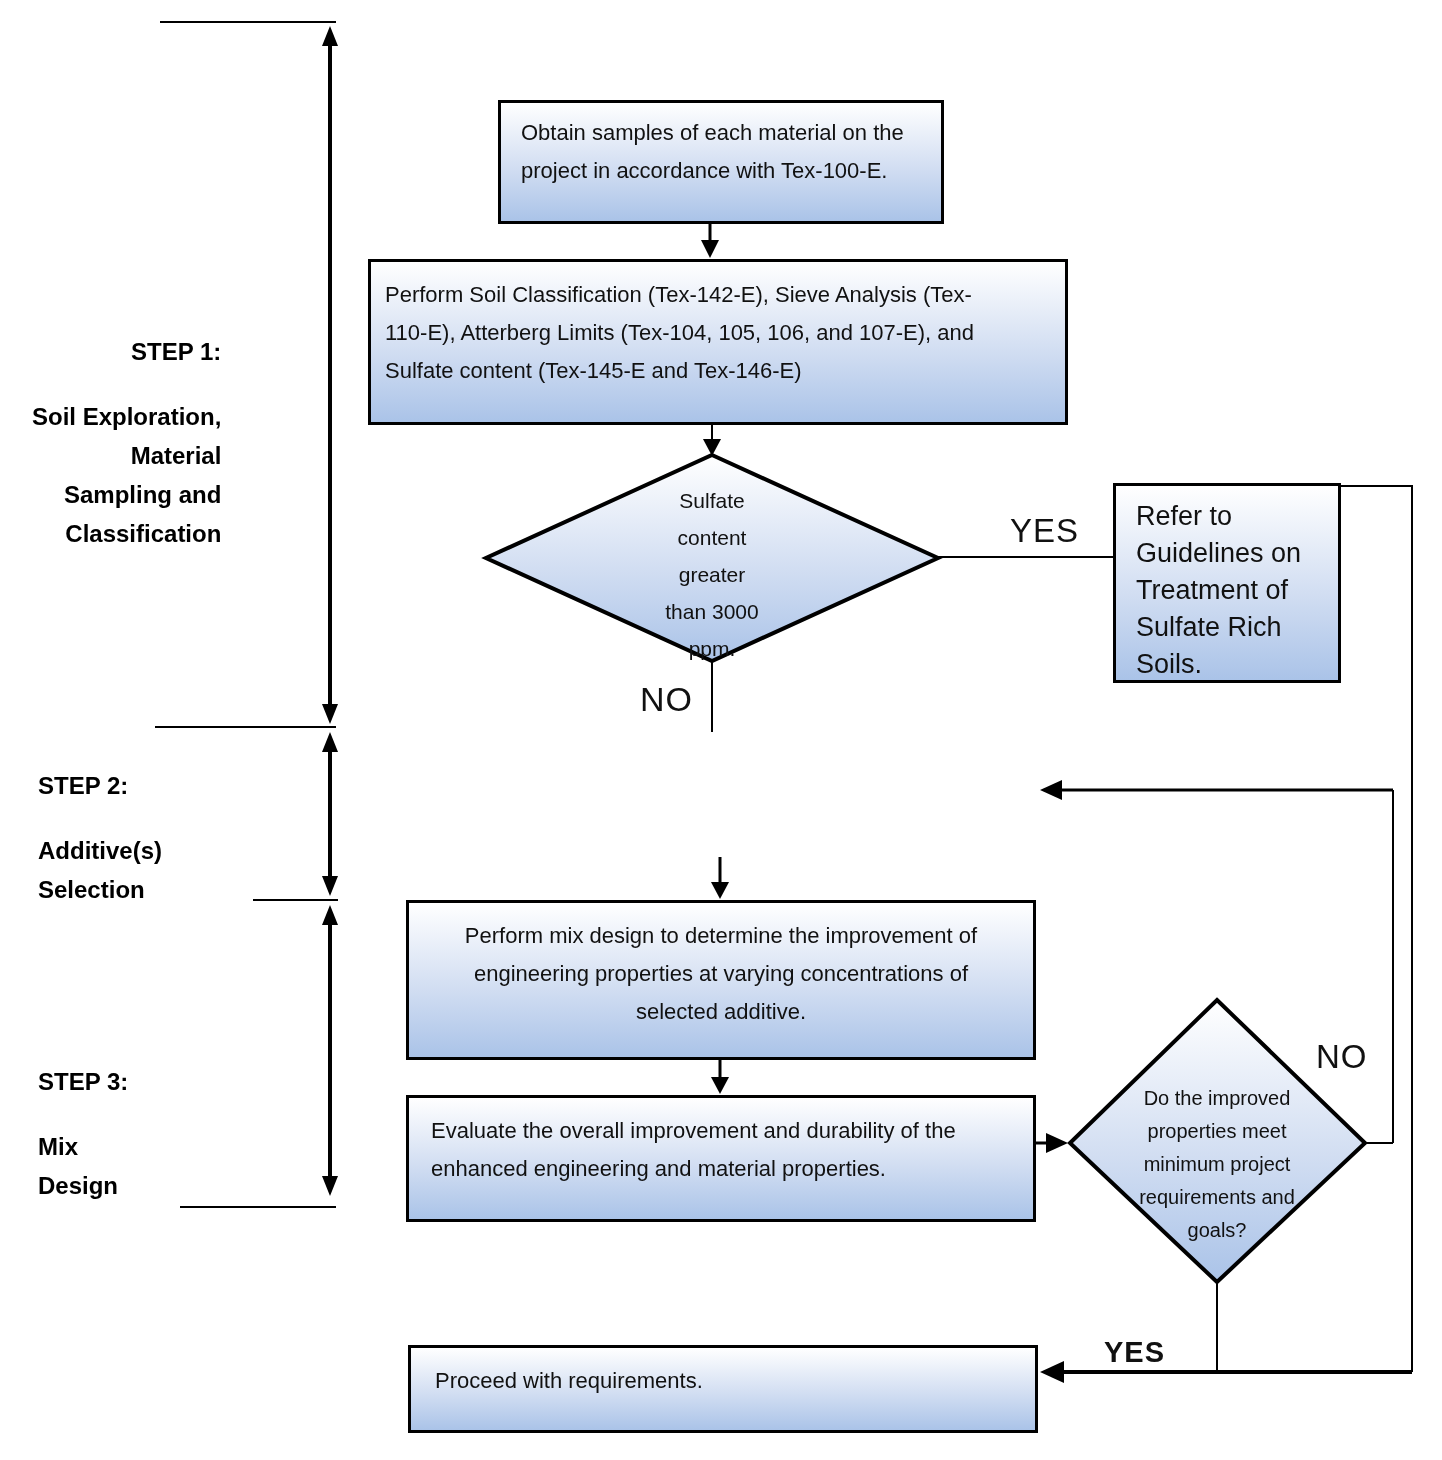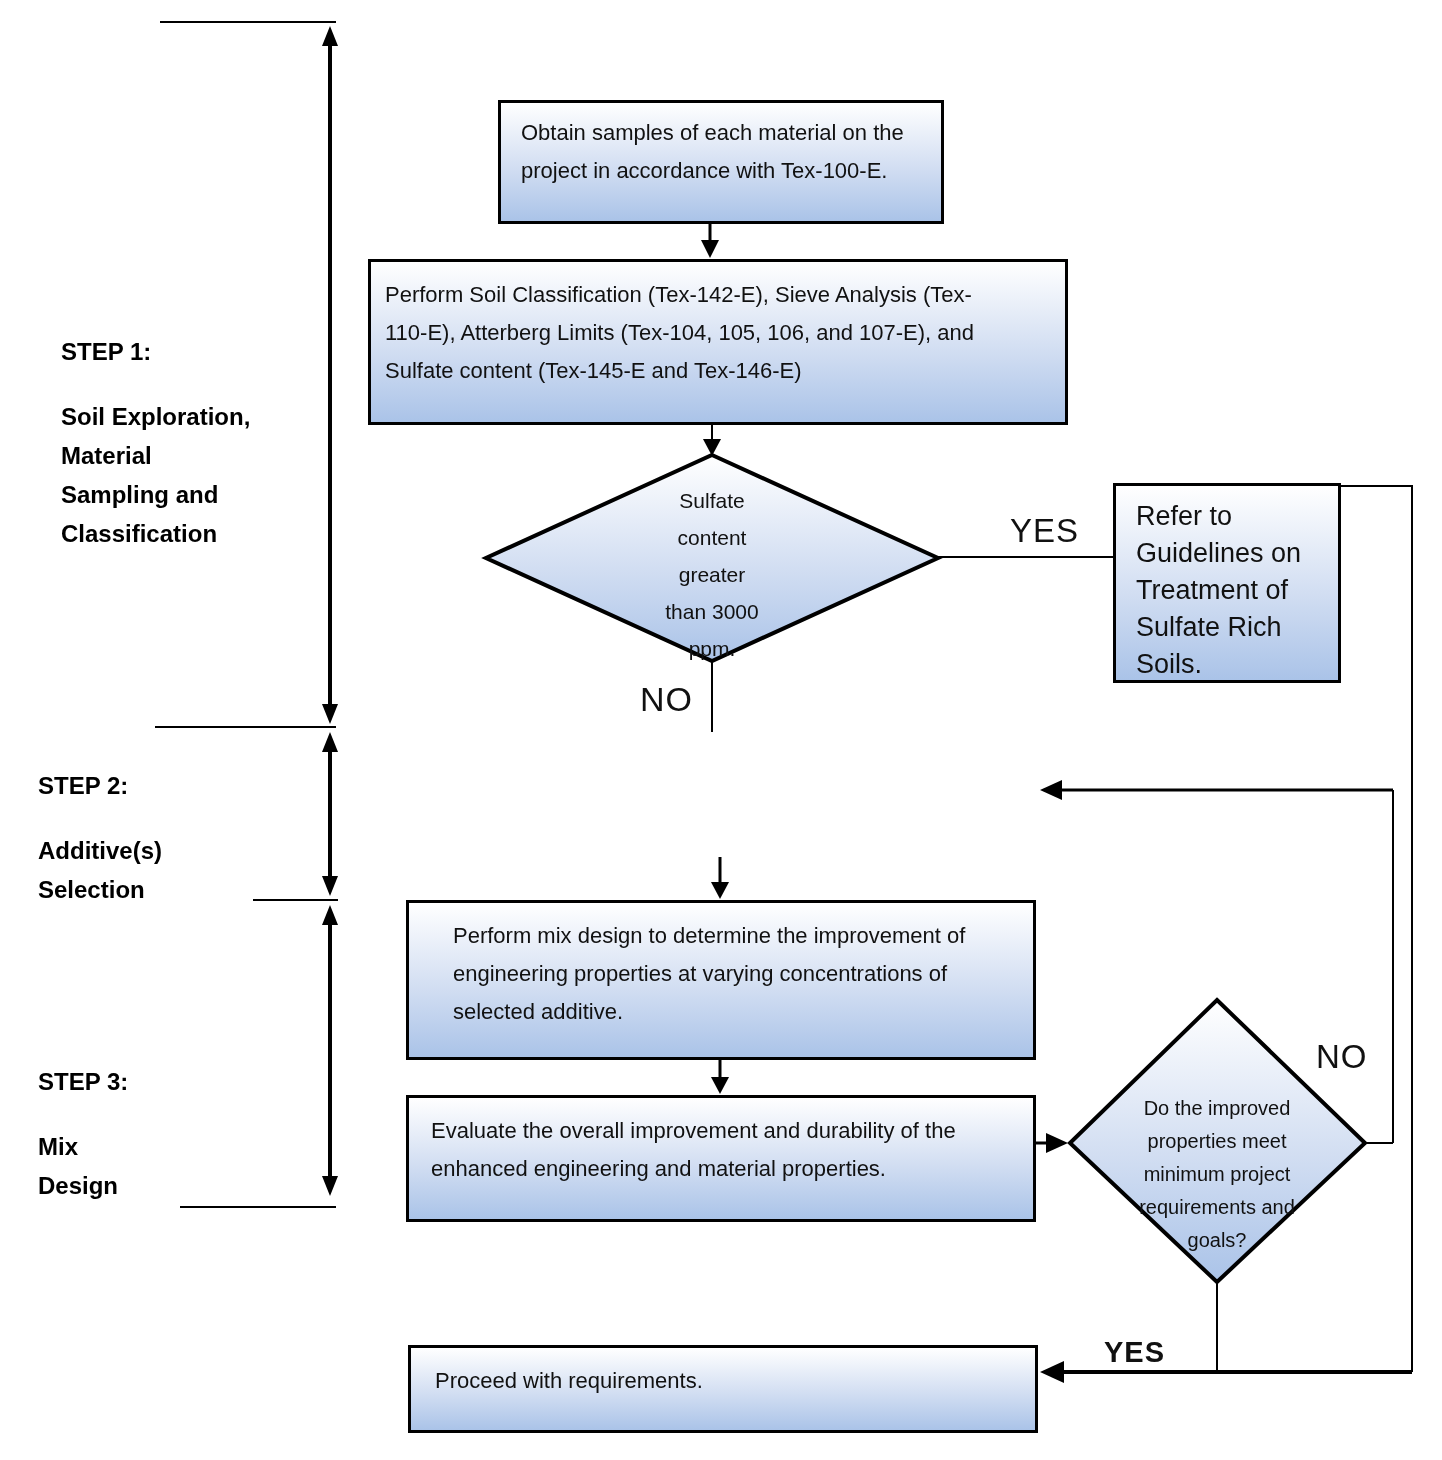--- a/index.html
+++ b/index.html
@@ -23,28 +23,28 @@
     border:3px solid var(--line);
     background:linear-gradient(to bottom, var(--fill-top) 0%, #d2def2 55%, var(--fill-bottom) 100%);
     font-size:22px;
     line-height:38px;
     z-index:2;
   }
   .box-obtain{left:498px;top:64px;width:446px;height:124px;padding:11px 14px 0 20px;margin-top:36px;}
   .box-classify{left:368px;top:259px;width:700px;height:166px;padding:14px 52px 0 14px;}
   .box-refer{left:1113px;top:483px;width:228px;height:200px;padding:12px 6px 0 20px;font-size:27px;line-height:37px;}
   .box-select{left:408px;top:732px;width:630px;height:125px;padding:15px 22px 0 22px;text-align:center;}
-  .box-mix{left:406px;top:900px;width:630px;height:160px;padding:14px 44px 0 44px;text-align:left;}
+  .box-mix{left:406px;top:900px;width:630px;height:160px;padding:14px 44px 0 44px;text-align:center;}
   .box-evaluate{left:406px;top:1095px;width:630px;height:127px;padding:14px 40px 0 22px;}
   .box-proceed{left:408px;top:1345px;width:630px;height:88px;padding:14px 22px 0 24px;}
   .diamond-text{
     position:absolute;z-index:3;text-align:center;
     font-size:21px;line-height:37px;
   }
-  .diamond2-text{font-size:20px;line-height:33px;margin-top:10px;}
+  .diamond2-text{font-size:20px;line-height:33px;}
   .flow-label{
     position:absolute;z-index:3;
     font-size:33px;line-height:1;
     letter-spacing:1px;
   }
   .flow-label.bold{font-weight:bold;font-size:29px;}
   .step{
     position:absolute;z-index:2;
     font-weight:bold;font-size:24px;line-height:39px;
     color:#000;
@@ -130,21 +130,21 @@
 
       <line x1="253" y1="900" x2="338" y2="900" stroke-width="2"></line>
       <line x1="330" y1="923" x2="330" y2="1178" stroke-width="4"></line>
       <polygon points="330,905 322,925 338,925" stroke="none"></polygon>
       <polygon points="330,1196 322,1176 338,1176" stroke="none"></polygon>
 
       <line x1="180" y1="1207" x2="336" y2="1207" stroke-width="2"></line>
     </g>
   </svg>
 
-  <div class="step" style="left:61px;top:332px;">
+  <div class="step" style="left:32px;top:332px;text-align:right;">
     <div>STEP 1:</div>
     <div class="step-gap"></div>
     <div>Soil Exploration,</div>
     <div>Material</div>
     <div>Sampling and</div>
     <div>Classification</div>
   </div>
 
   <div class="step" style="left:38px;top:766px;">
     <div>STEP 2:</div>

